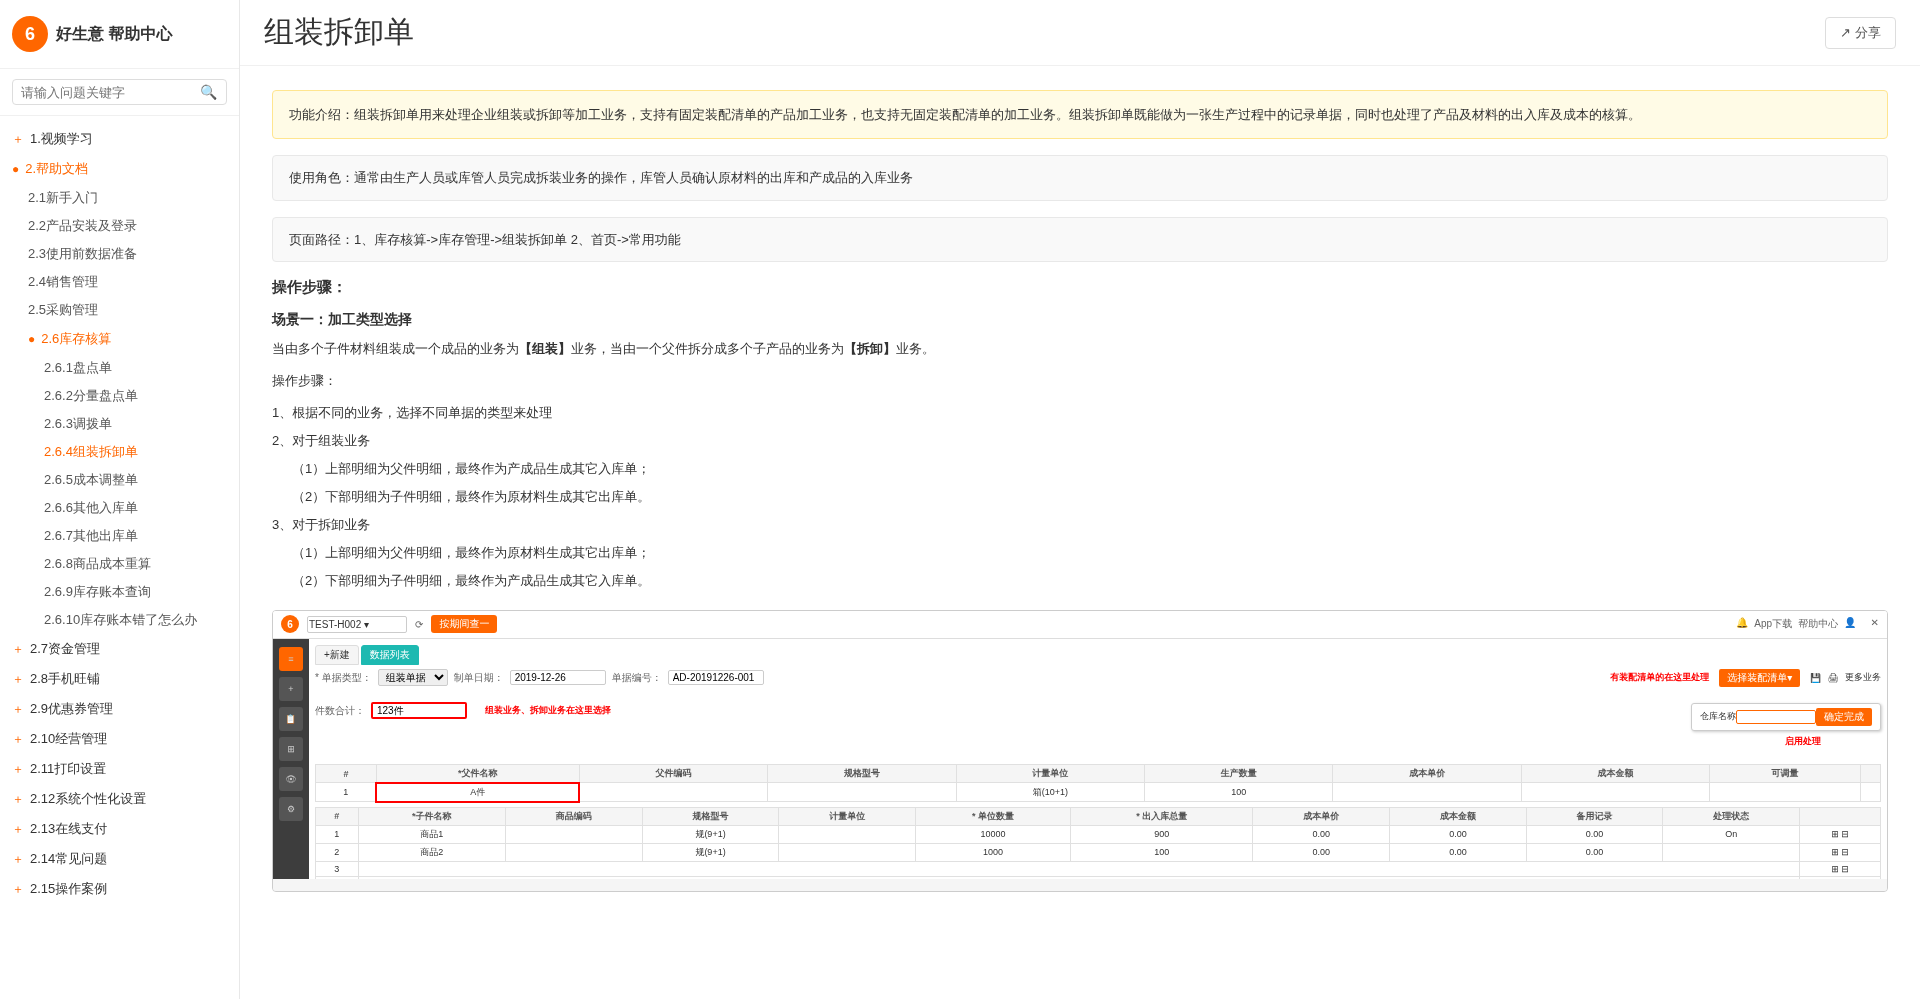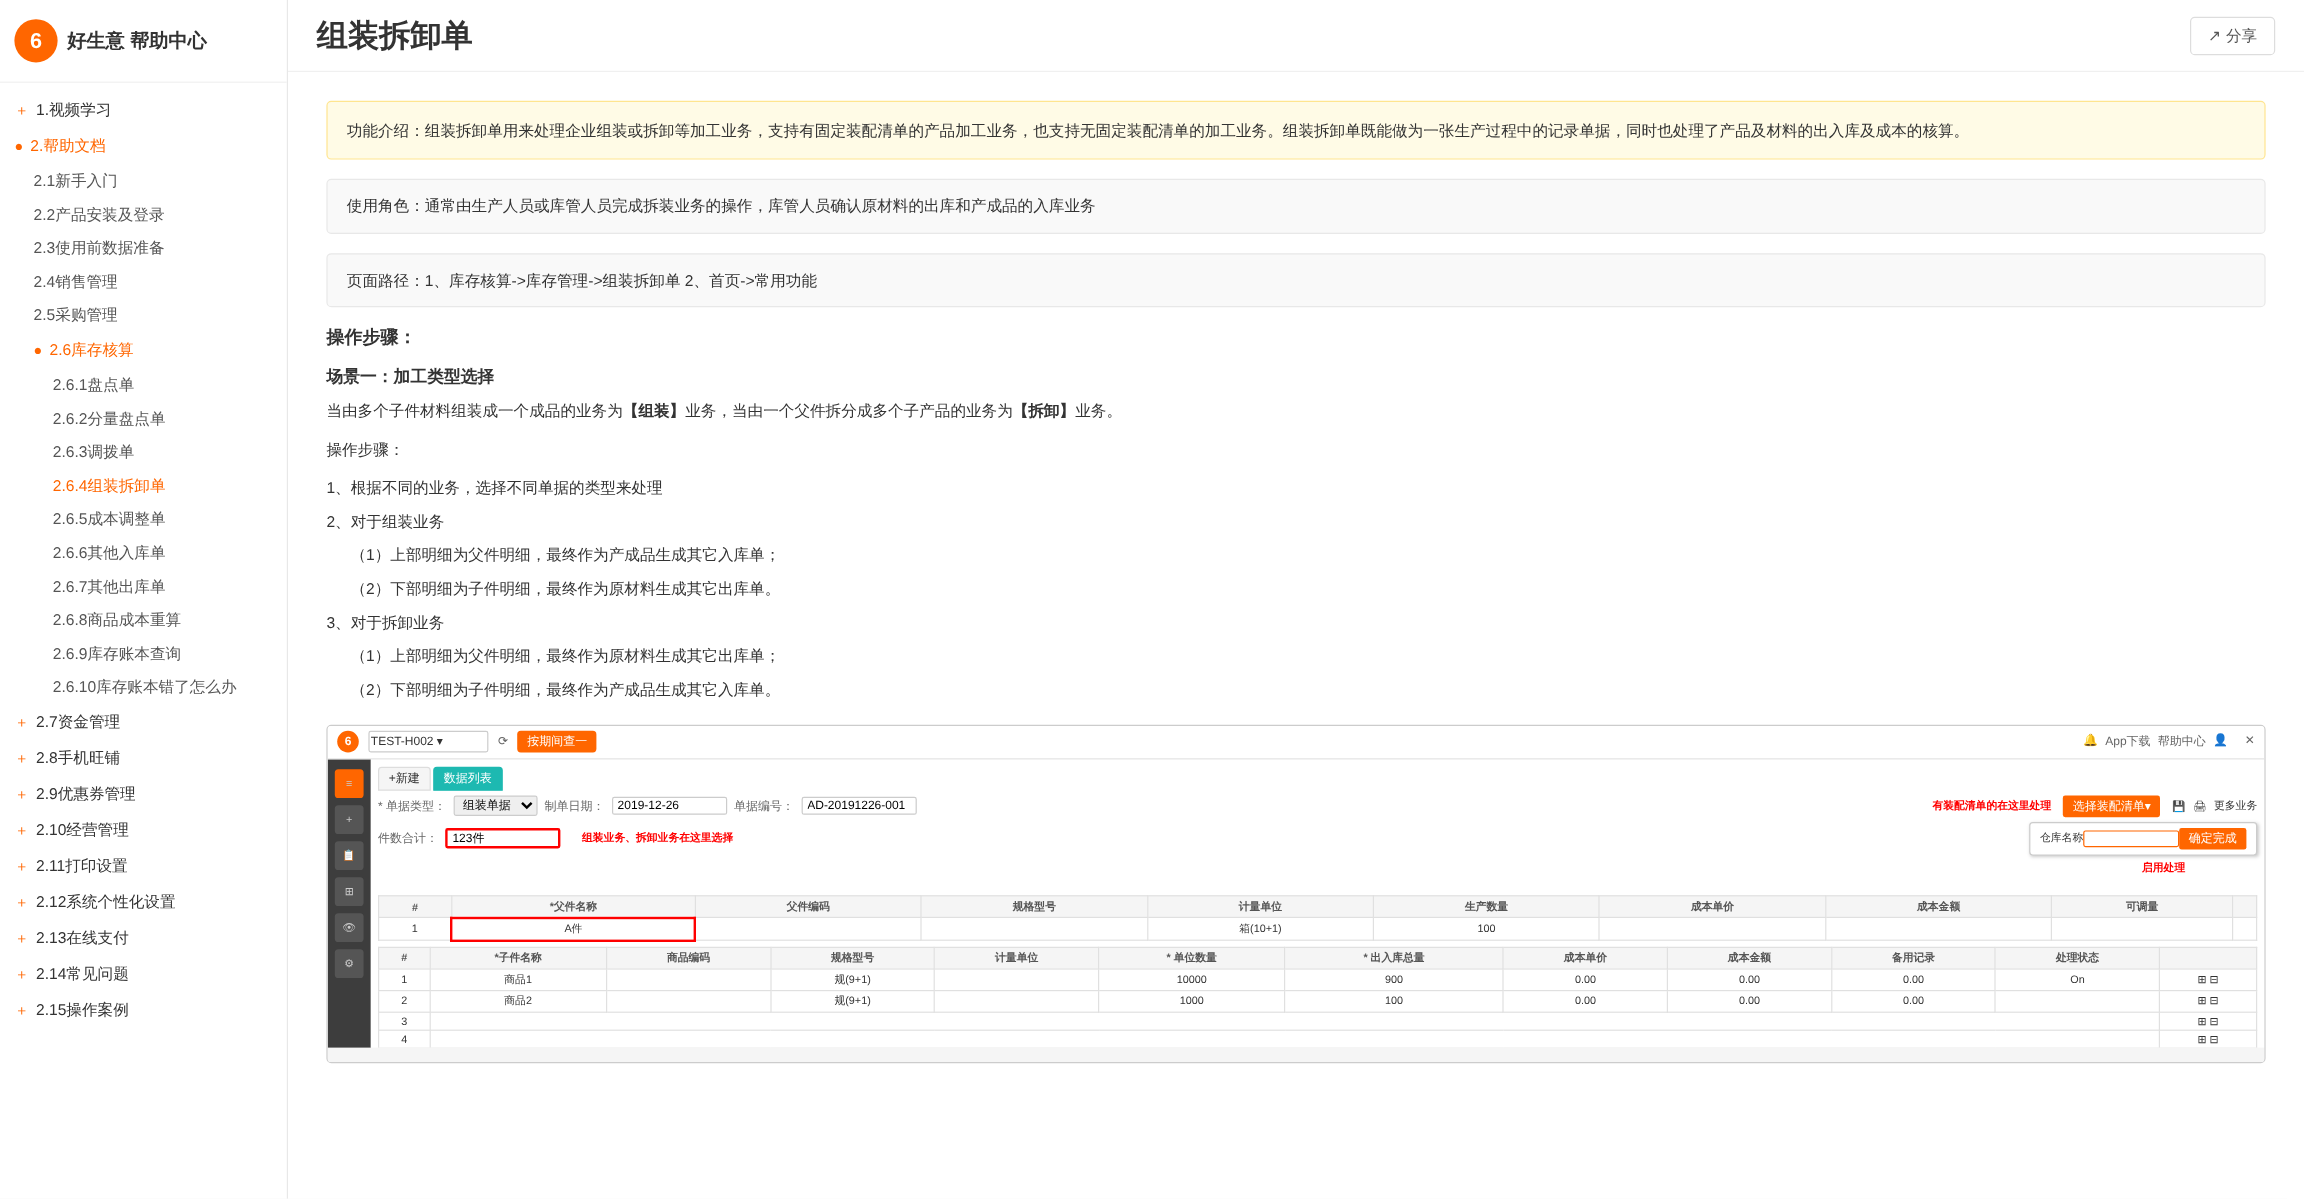--- a/index.html
+++ b/index.html
@@ -82,21 +82,21 @@
       background: #fff;
     }
     #top-bar {
       display: flex;
       align-items: center;
       justify-content: space-between;
       padding: 12px 24px;
       border-bottom: 1px solid #f0f0f0;
       background: #fff;
     }
-    #page-title { font-size: 26px; font-weight: 700; color: #333; }
+    #page-title { font-size: 30px; font-weight: 400; color: #333; }
     #share-btn {
       display: flex; align-items: center; gap: 4px;
       border: 1px solid #ddd; border-radius: 4px;
       padding: 6px 14px; cursor: pointer;
       font-size: 13px; color: #555; background: #fff;
     }
 
     #content-area {
       flex: 1;
       overflow-y: auto;
@@ -250,20 +250,26 @@
     #content-area::-webkit-scrollbar { width: 6px; }
     #content-area::-webkit-scrollbar-thumb { background: #ddd; border-radius: 3px; }
   </style>
 </head>
 <body>
 
 <div id="sidebar">
   <div id="logo-area">
     <div id="logo-circle">6</div>
     <span id="logo-text">好生意 帮助中心</span>
+  </div>
+  <div id="search-area">
+    <div id="search-box">
+      <input id="search-input" type="text" placeholder="请输入问题关键字" style="">
+      <span id="search-icon">🔍</span>
+    </div>
   </div>
   <div id="nav-tree">
 
     <div class="nav-section">
       <span class="plus-icon">＋</span>
       <span>1.视频学习</span>
     </div>
 
     <div class="nav-section nav-section-active">
       <span class="minus-icon">●</span>
@@ -420,21 +426,21 @@
               <span style="font-size:9px;">更多业务</span>
             </div>
 
             <div class="mock-form-row">
               <span class="mock-form-label">件数合计：</span>
               <input class="mock-form-input highlighted" value="123件" style="">
 
               <span style="color:#f00;font-size:9px;font-weight:bold;margin-left:12px;">组装业务、拆卸业务在这里选择</span>
 
               <span style="flex:1"></span>
-              <div style="border:1px solid #ccc;border-radius:3px;padding:4px 8px;font-size:9px;display:flex;align-items:center;gap:0;background:#fff;box-shadow:1px 1px 3px #ccc;">
+              <div style="border:1px solid #ccc;border-radius:3px;padding:4px 8px;font-size:9px;display:flex;align-items:center;gap:0;background:#fff;box-shadow:1px 1px 3px #ccc;margin-top:12px;">
                 <span>仓库名称</span>
                 <input style="border: 1px solid rgb(255, 102, 0); border-radius: 2px; padding: 1px 4px; font-size: 9px; width: 80px;" value="">
                 <button class="mock-btn-orange">确定完成</button>
               </div>
             </div>
 
             <div style="display:flex;align-items:center;margin-bottom:16px;">
               <span style="flex:1"></span>
               <span style="color:#f00;font-size:9px;font-weight:bold;margin-right:60px;">启用处理</span>
             </div>

